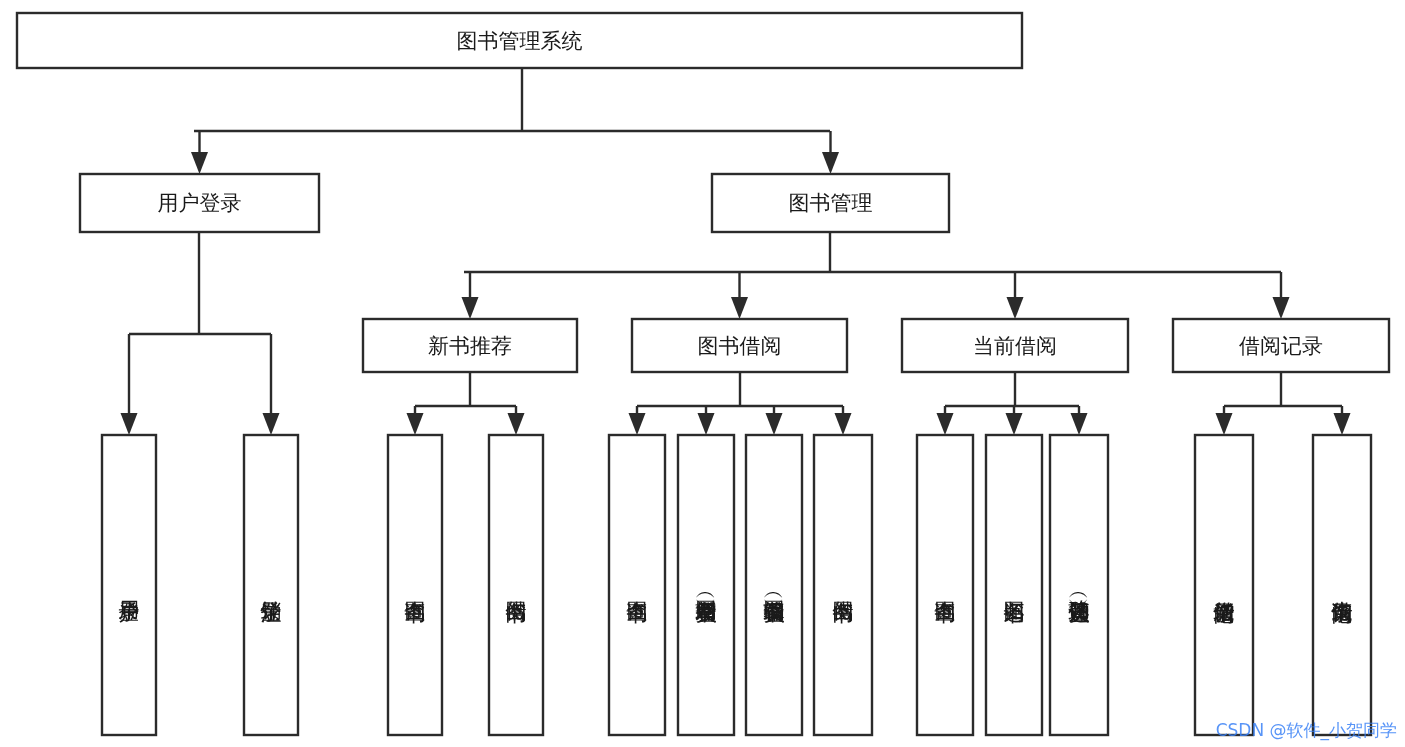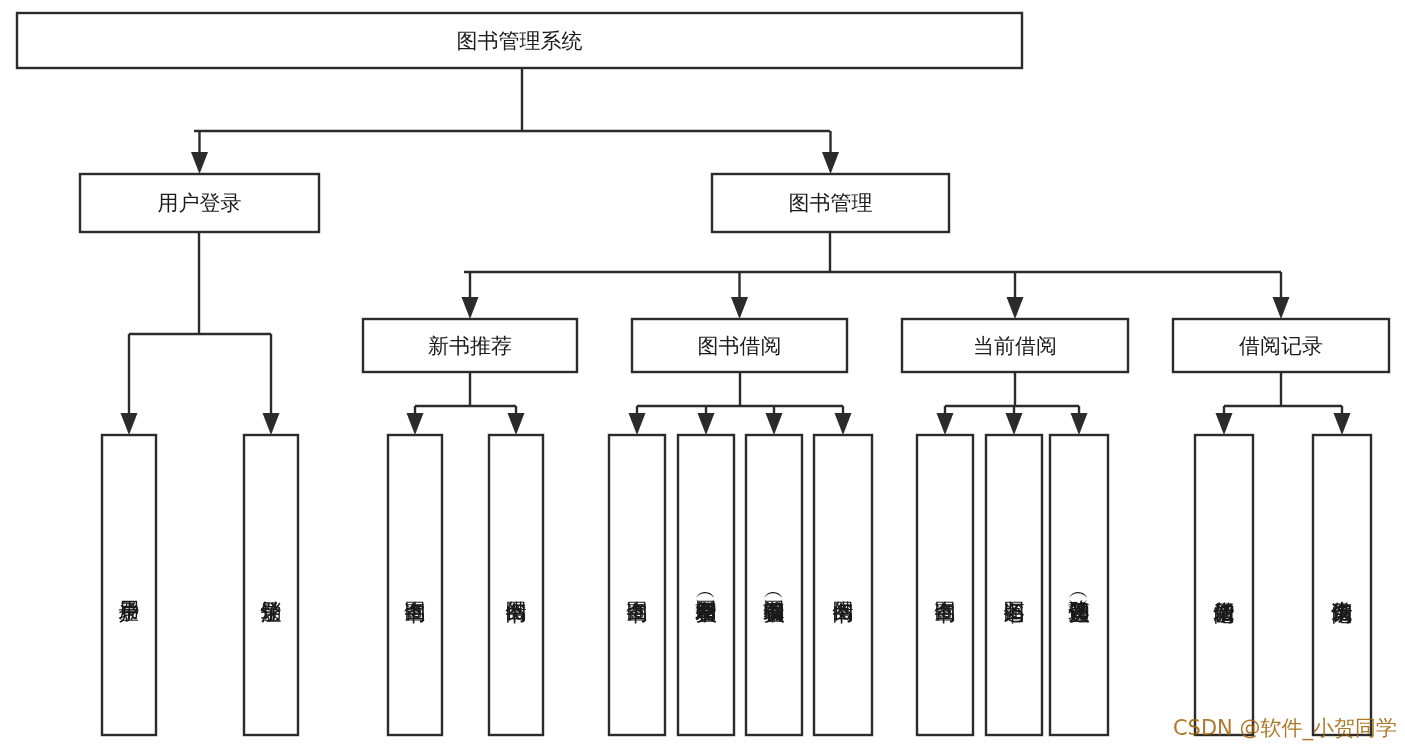--- a/index.html
+++ b/index.html
@@ -66,22 +66,22 @@
     color: #1a1a1a;
     letter-spacing: 0.5px;
     white-space: nowrap;
     text-align: center;
   }
   #watermark {
     position: absolute;
     right: 8px;
     bottom: 5px;
     font-family: "DejaVu Sans", "Liberation Sans", sans-serif;
-    font-size: 21px;
-    color: #a16207;
+    font-size: 17px;
+    color: #3b82f6;
     opacity: 0.85;
     white-space: nowrap;
     pointer-events: none;
   }
 </style>
 </head>
 <body>
 
 <div id="diagram-root">
 

